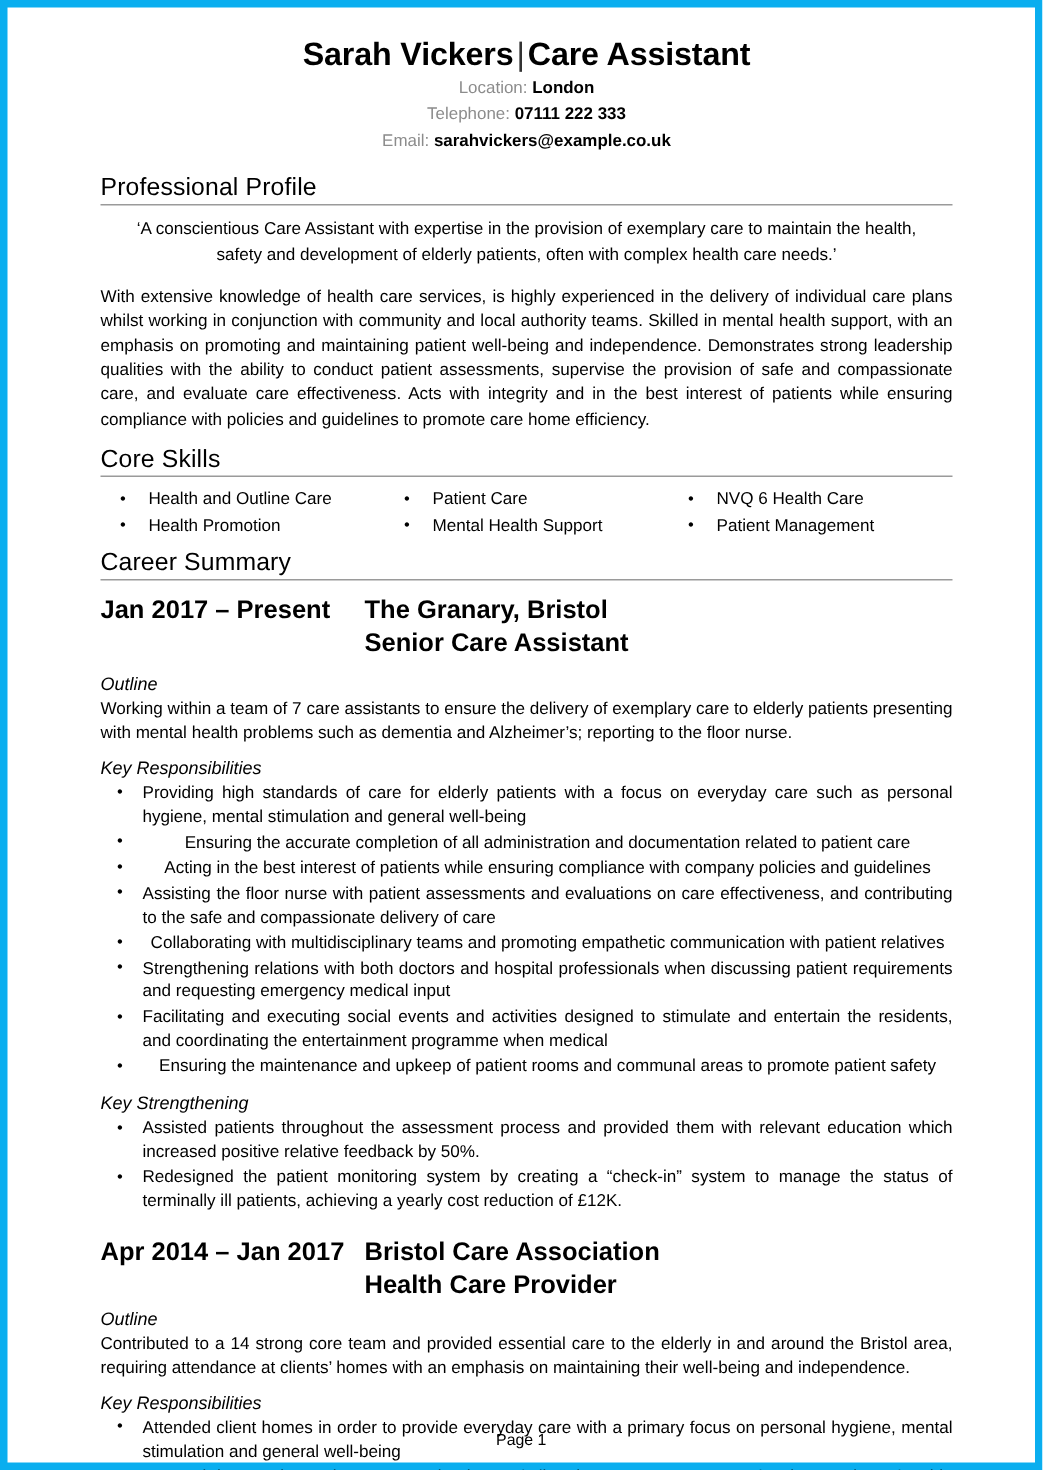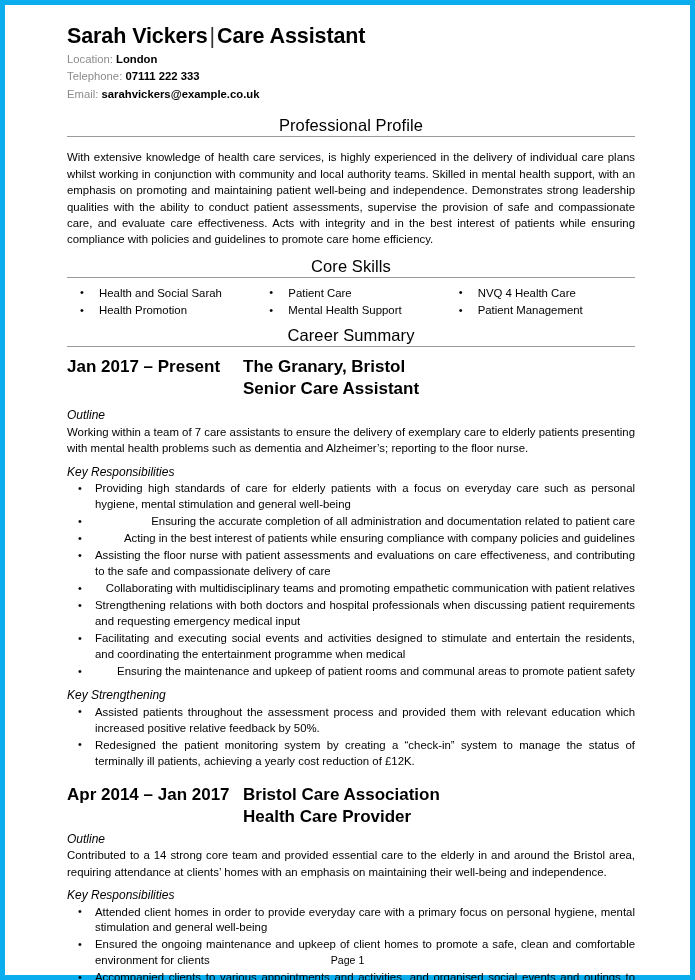--- a/index.html
+++ b/index.html
@@ -25,21 +25,21 @@
   }
   .page-inner {
     box-sizing: border-box;
     padding: 14px 55px 0 62px;
     height: 100%;
     position: relative;
   }
 
   
   .cv-header {
-    text-align: left;
+    text-align: center;
     padding-top: 4px;
   }
   .cv-name {
     font-size: 21.5px;
     font-weight: bold;
     letter-spacing: -0.1px;
     line-height: 1.25;
     white-space: nowrap;
   }
   .cv-name .sep {
@@ -62,21 +62,20 @@
   }
 
   
   .section-heading {
     font-size: 16.5px;
     font-weight: normal;
     letter-spacing: 0.1px;
     border-bottom: 1px solid #9a9a9a;
     padding-bottom: 1px;
     margin: 0;
-    text-align: center;
   }
   .sec-profile { margin-top: 14px; }
   .sec-skills  { margin-top: 9px; }
   .sec-career  { margin-top: 6px; }
 
   
   .profile-quote {
     font-size: 11.4px;
     line-height: 1.42;
     text-align: center;
@@ -159,21 +158,21 @@
     margin-bottom: 1px;
     text-align: justify;
   }
   ul.bullets > li::before {
     content: "\2022";
     position: absolute;
     left: 11px;
     top: -0.5px;
     font-size: 11px;
   }
-  ul.bullets > li.nojustify { text-align: right; }
+  ul.bullets > li.nojustify { text-align: center; }
 
   
   .page-footer {
     position: absolute;
     left: 0;
     right: 0;
     bottom: 8px;
     text-align: center;
     font-size: 10.6px;
     line-height: 1.2;
@@ -198,39 +197,40 @@
         <span class="contact-label">Telephone:</span>
         <span class="contact-value">07111 222 333</span>
       </div>
       <div class="contact-line">
         <span class="contact-label">Email:</span>
         <span class="contact-value">sarahvickers@example.co.uk</span>
       </div>
     </div>
 
     <div class="section-heading sec-profile">Professional Profile</div>
+    <div class="profile-quote">‘A conscientious Care Assistant with expertise in the provision of exemplary care to maintain the health, safety and development of elderly patients, often with complex health care needs.’</div>
     <div class="profile-body">With extensive knowledge of health care services, is highly experienced in the delivery of individual care plans whilst working in conjunction with community and local authority teams. Skilled in mental health support, with an emphasis on promoting and maintaining patient well-being and independence. Demonstrates strong leadership qualities with the ability to conduct patient assessments, supervise the provision of safe and compassionate care, and evaluate care effectiveness. Acts with integrity and in the best interest of patients while ensuring compliance with policies and guidelines to promote care home efficiency.</div>
 
     <div class="section-heading sec-skills">Core Skills</div>
     <div class="skills-grid">
       <div class="skills-col">
         <ul>
-          <li>Health and Social Sarah</li>
+          <li>Health and Outline Care</li>
           <li>Health Promotion</li>
         </ul>
       </div>
       <div class="skills-col">
         <ul>
           <li>Patient Care</li>
           <li>Mental Health Support</li>
         </ul>
       </div>
       <div class="skills-col">
         <ul>
-          <li>NVQ 4 Health Care</li>
+          <li>NVQ 6 Health Care</li>
           <li>Patient Management</li>
         </ul>
       </div>
     </div>
 
     <div class="section-heading sec-career">Career Summary</div>
 
     <div class="job">
       <div class="job-head">
         <div class="job-dates">Jan 2017 – Present</div>

